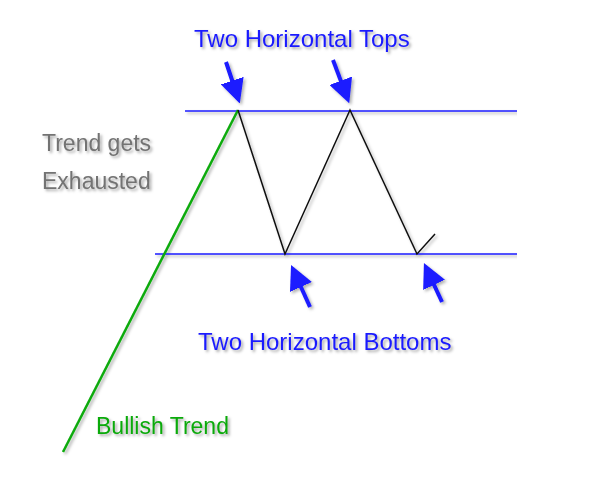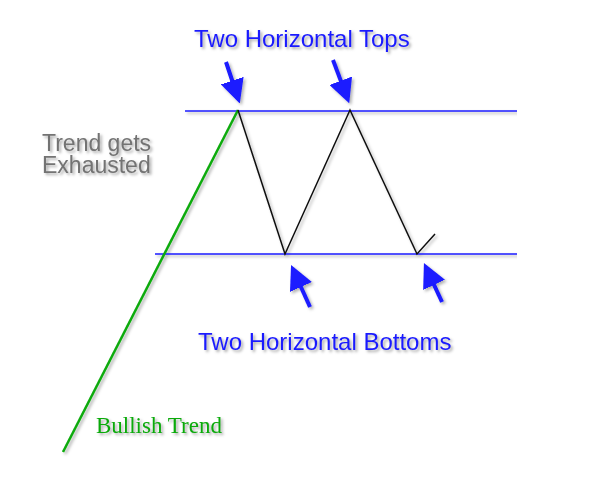--- a/index.html
+++ b/index.html
@@ -1,21 +1,21 @@
 <!DOCTYPE html>
 <html><head>
   <meta charset="utf-8">
   <style>
     html, body { margin: 0; padding: 0; background: #ffffff; }
     #canvas { position: relative; width: 517px; height: 482px; overflow: hidden; background: #fff; }
     svg { position: absolute; left: 0; top: 0; }
     .lbl { position: absolute; font-family: "Liberation Sans", sans-serif; white-space: nowrap; text-shadow: 2px 2px 3px rgba(0,0,0,0.35); line-height: 1.15; }
     .blue { color: #1a1aff; font-size: 24px; }
     .black { color: #737373; font-size: 23px; }
-    .green { color: #0aaa0a; font-size: 23px; font-family: Liberation Serif, serif; }
+    .green { color: #0aaa0a; font-size: 23px; }
   </style>
 </head>
 <body>
 
 <div id="canvas">
   <svg width="600" height="482" viewBox="0 0 600 482">
     <defs>
       <filter id="sh" x="-10%" y="-10%" width="130%" height="130%">
         <feDropShadow dx="2" dy="2" stdDeviation="1.5" flood-color="#000" flood-opacity="0.3"></feDropShadow>
       </filter>
@@ -30,16 +30,16 @@
       <polyline points="238,110 285,254 350,110 417,254 435,234" fill="none" stroke="#111" stroke-width="1.5"></polyline>
       <line x1="226" y1="62" x2="236" y2="92" stroke="#1a1aff" stroke-width="4" marker-end="url(#ah)"></line>
       <line x1="333" y1="60" x2="345" y2="92" stroke="#1a1aff" stroke-width="4" marker-end="url(#ah)"></line>
       <line x1="310" y1="307" x2="296" y2="276" stroke="#1a1aff" stroke-width="4" marker-end="url(#ah)"></line>
       <line x1="442" y1="302" x2="429" y2="274" stroke="#1a1aff" stroke-width="4" marker-end="url(#ah)"></line>
     </g>
   </svg>
 
   <div class="lbl blue" style="left:194px; top:25px;">Two Horizontal Tops</div>
   <div class="lbl black" style="left:42px; top:130px;">Trend gets</div>
-  <div class="lbl black" style="left:42px; top:152px;">Exhausted</div>
+  <div class="lbl black" style="left:42px; top:168px;">Exhausted</div>
   <div class="lbl blue" style="left:198px; top:328px;">Two Horizontal Bottoms</div>
   <div class="lbl green" style="left:96px; top:413px;">Bullish Trend</div>
 </div>
 
 </body></html>

